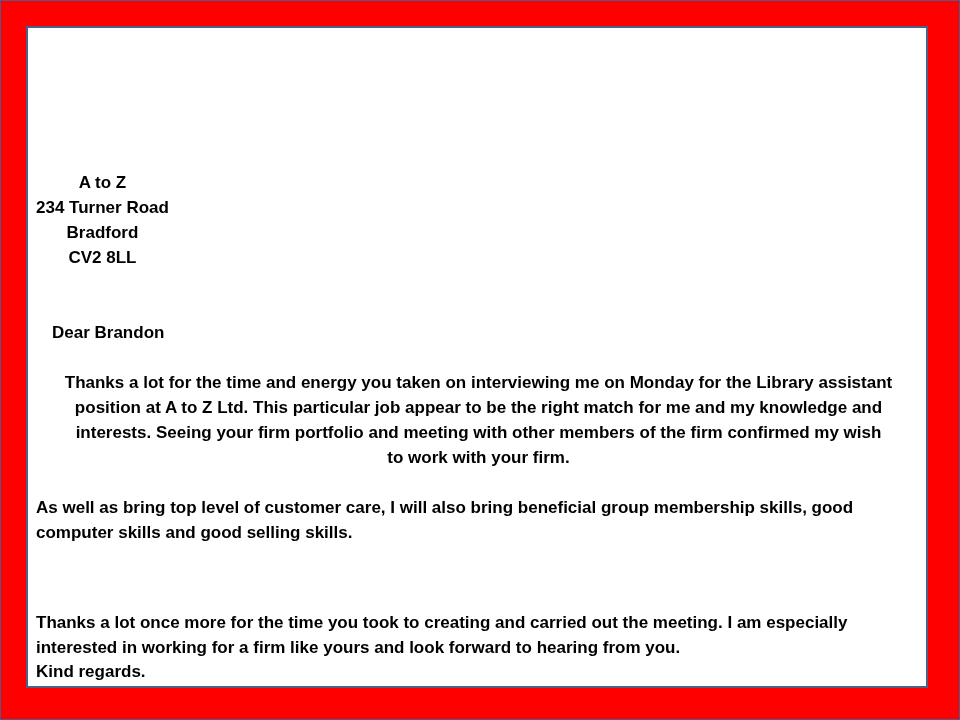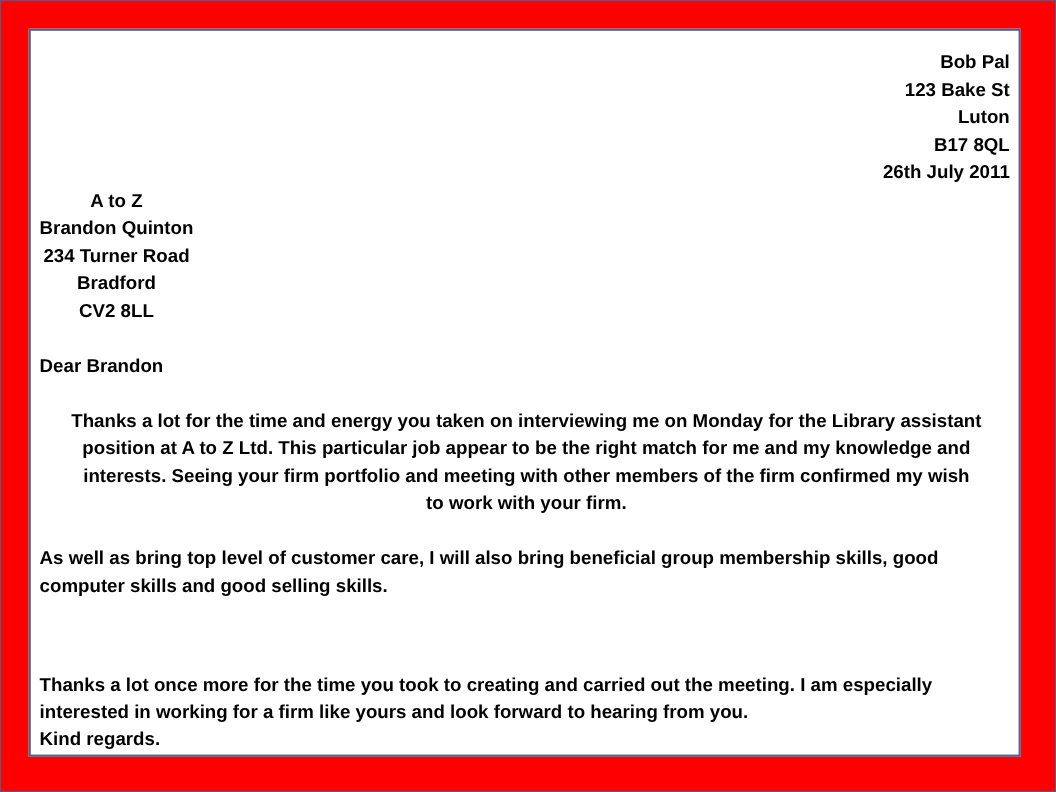--- a/index.html
+++ b/index.html
@@ -34,37 +34,29 @@
   }
   .line { white-space:nowrap; display:block; }
 </style>
 </head>
 <body>
 
 <div class="outer-frame"></div>
 
 <div class="page">
 
-  <div class="sender">
-    <div>Bob Pal</div>
-    <div>123 Bake St</div>
-    <div>Luton</div>
-    <div>B17 8QL</div>
-    <div>26th July 2011</div>
-  </div>
 
   <div class="recipient">
     <div>A to Z</div>
-    <div>Brandon Quinton</div>
     <div>234 Turner Road</div>
     <div>Bradford</div>
     <div>CV2 8LL</div>
   </div>
 
-  <div class="para" style="top:292px;">Dear Brandon</div>
+  <div class="para" style="top:292px;margin-left:16px;">Dear Brandon</div>
 
   <div class="para" style="top:342px;text-align:center;">
     <span class="line">Thanks a lot for the time and energy you taken on interviewing me on Monday for the Library assistant</span>
     <span class="line">position at A to Z  Ltd. This particular job appear to be the right match for me and my knowledge and</span>
     <span class="line">interests. Seeing your firm portfolio and meeting with other members of the firm confirmed my wish</span>
     <span class="line">to work with your firm.</span>
   </div>
 
   <div class="para" style="top:467px;">
     <span class="line">As well as bring top level of customer care, I will also bring beneficial group membership skills, good</span>

